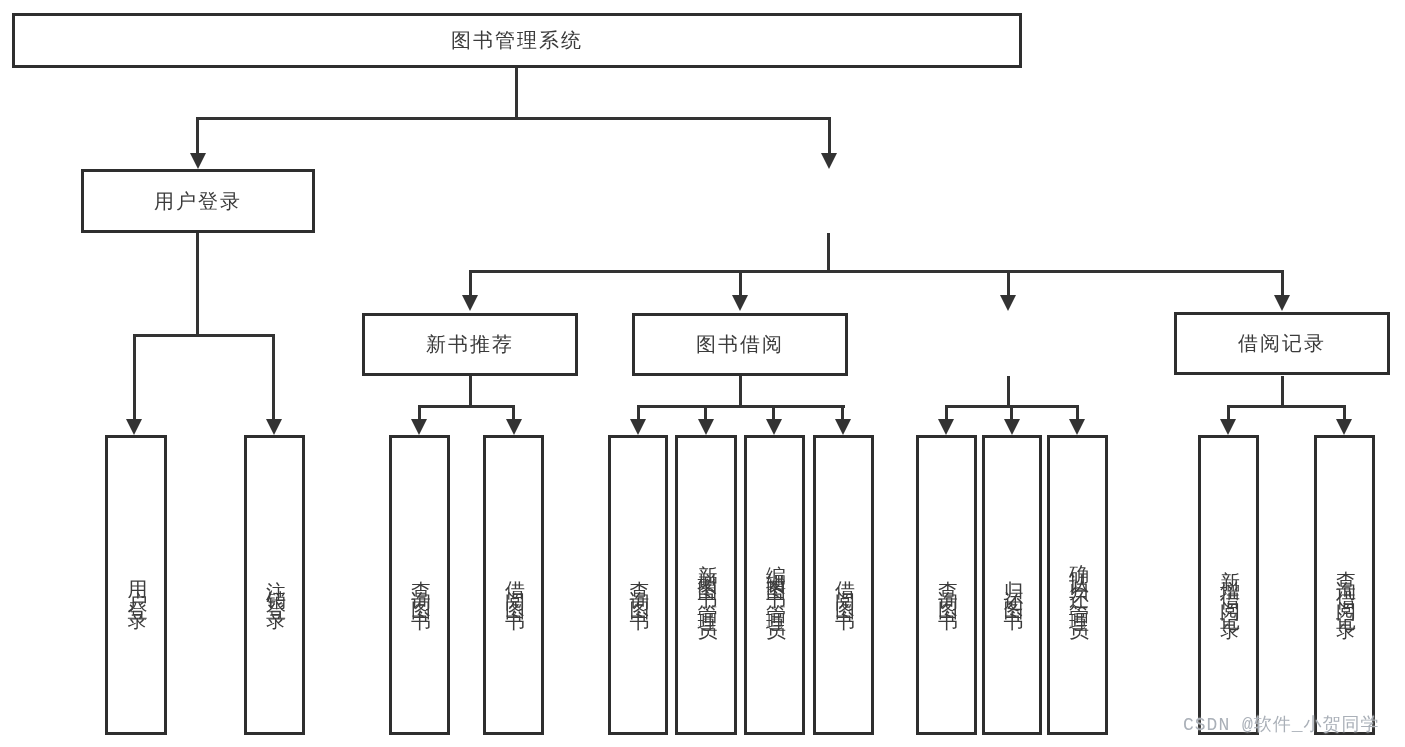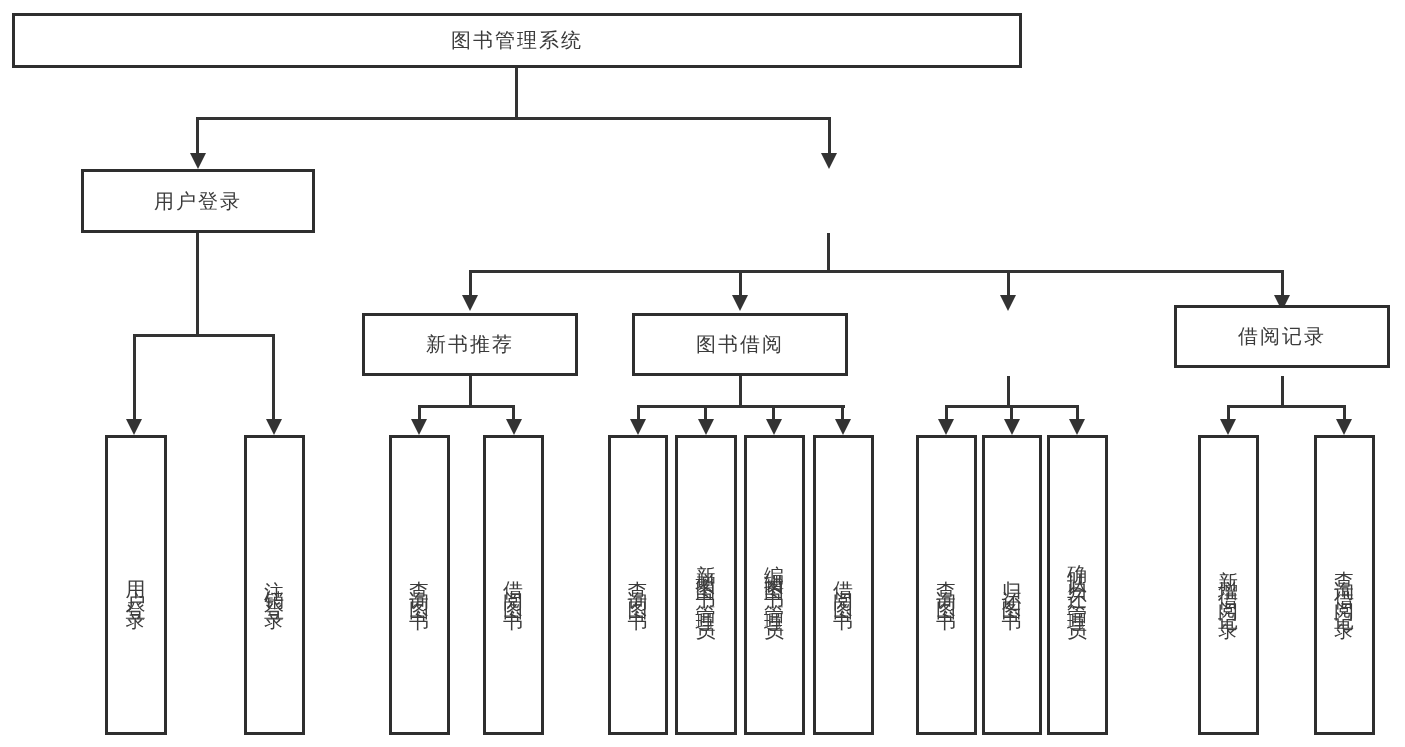--- a/index.html
+++ b/index.html
@@ -1,20 +1,20 @@
 <!DOCTYPE html>
 <html><head>
 <meta charset="utf-8">
 <style>
   html,body{margin:0;padding:0;background:#ffffff;}
   #stage{
     position:relative;
     width:1405px;height:747px;
     background:#ffffff;
-    font-family:Liberation Serif, serif;
+    font-family:Liberation Mono, monospace;
     overflow:hidden;
   }
   .box{
     position:absolute;
     box-sizing:border-box;
     border:3px solid #2e2e2e;
     background:#ffffff;
     display:flex;
     align-items:center;
     justify-content:center;
@@ -82,21 +82,21 @@
   <div class="arrow" style="left:1000px;top:295px;"></div>
   <div class="line" style="left:1281px;top:270px;width:3px;height:27px;"></div>
   <div class="arrow" style="left:1274px;top:295px;"></div>
 
   <div class="box" style="left:362px;top:313px;width:216px;height:63px;">
     <span class="hlabel">新书推荐</span>
   </div>
   <div class="box" style="left:632px;top:313px;width:216px;height:63px;">
     <span class="hlabel">图书借阅</span>
   </div>
-  <div class="box" style="left:1174px;top:305px;width:216px;height:63px;">
+  <div class="box" style="left:1174px;top:312px;width:216px;height:63px;">
     <span class="hlabel">借阅记录</span>
   </div>
 
   <div class="line" style="left:469px;top:376px;width:3px;height:32px;"></div>
   <div class="line" style="left:418px;top:405px;width:97px;height:3px;"></div>
   <div class="line" style="left:418px;top:405px;width:3px;height:16px;"></div>
   <div class="arrow" style="left:411px;top:419px;"></div>
   <div class="line" style="left:512px;top:405px;width:3px;height:16px;"></div>
   <div class="arrow" style="left:506px;top:419px;"></div>
 
@@ -164,14 +164,15 @@
     <span class="leaf-label" style="letter-spacing:8px;">确认归还（管理员）</span>
   </div>
 
   <div class="box" style="left:1198px;top:435px;width:61px;height:300px;">
     <span class="leaf-label">新增借阅记录</span>
   </div>
   <div class="box" style="left:1314px;top:435px;width:61px;height:300px;">
     <span class="leaf-label">查询借阅记录</span>
   </div>
 
+  <div class="watermark">CSDN @软件_小贺同学</div>
 
 </div>
 
 </body></html>

